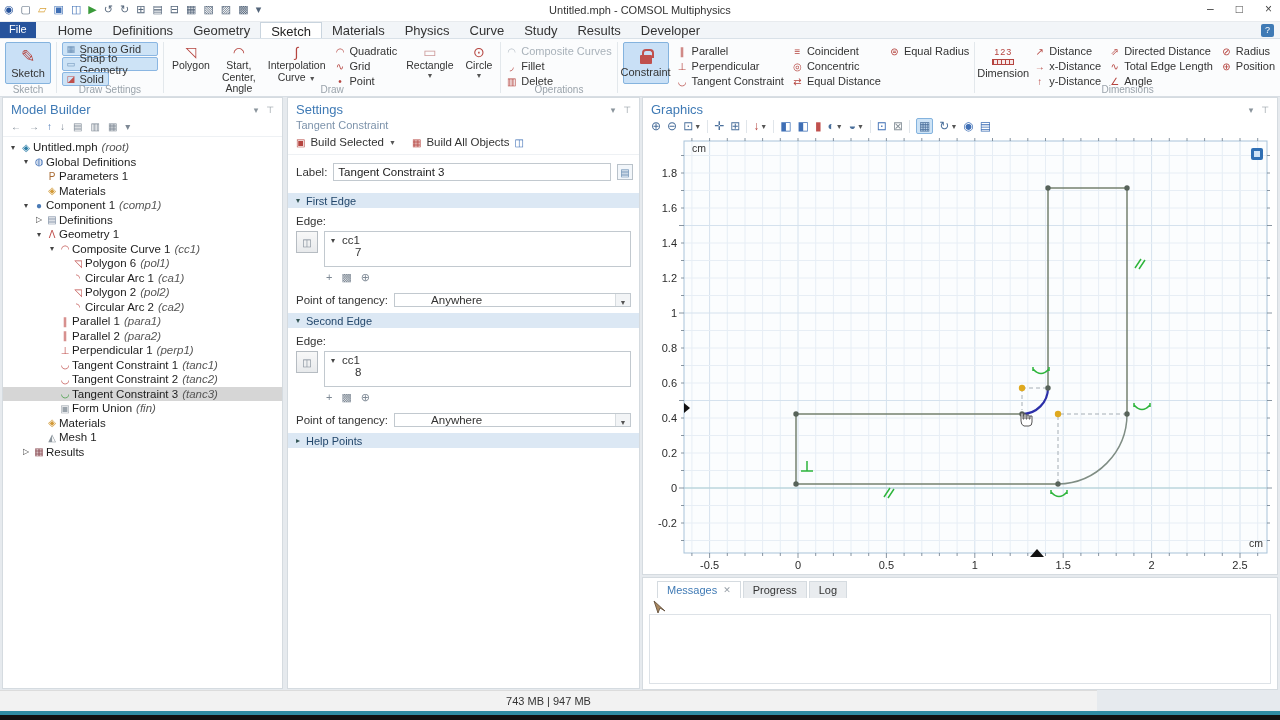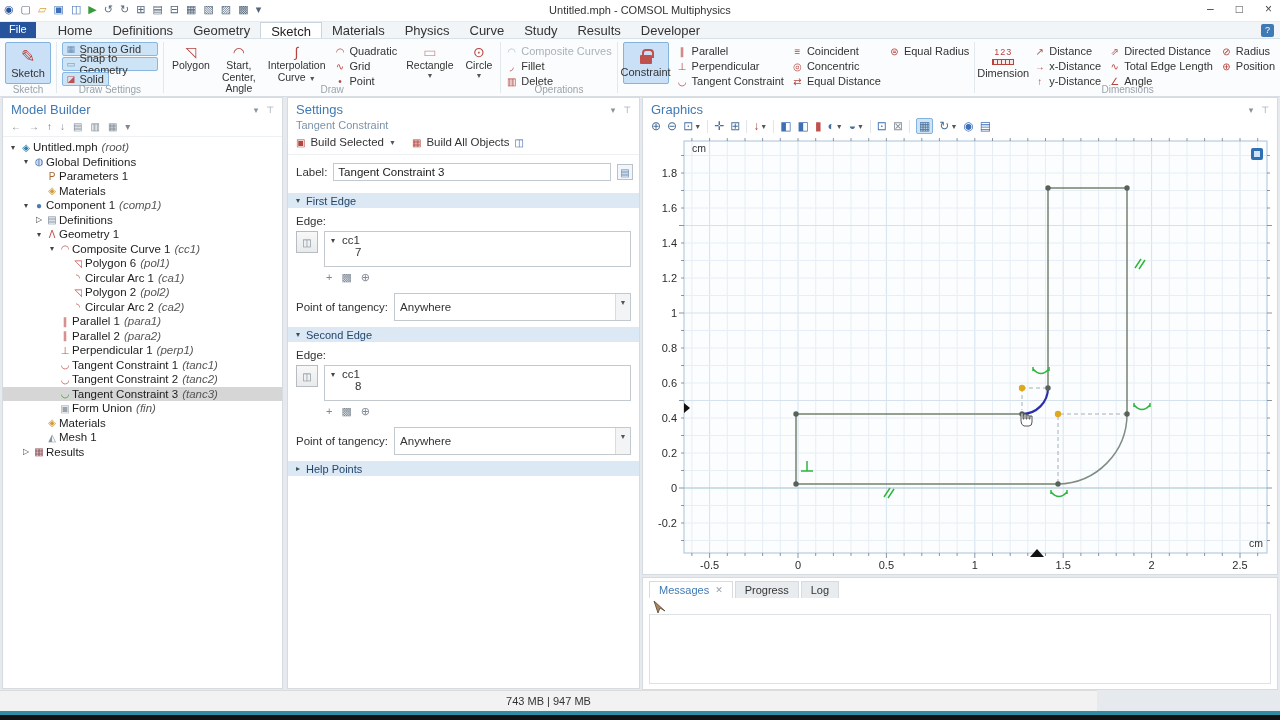--- a/index.html
+++ b/index.html
@@ -77,35 +77,35 @@
 .secband .ar { font-size:8px; color:#355; }
 .fldlbl { padding:7px 8px 4px 8px; }
 .edgerow { display:flex; align-items:flex-start; gap:6px; padding:0 8px; }
 .togbtn { width:22px; height:22px; border:1px solid #b6bcc2; background:linear-gradient(#f8f8f8,#e8eaec); display:flex; align-items:center; justify-content:center; color:#7d8894; font-size:10px; }
 .listbox { flex:1; height:36px; border:1px solid #c2c9cf; background:#fff; padding:2px 4px; font-size:11.5px; }
 .listbox .lv1 { display:flex; gap:5px; align-items:center; }
 .listbox .lv1 .tw { width:8px; }
 .listbox .lv2 { padding-left:26px; }
 .iconrow { display:flex; gap:9px; padding:4px 0 2px 38px; color:#7d8894; font-size:11px; }
 .ptrow { display:flex; align-items:center; gap:6px; padding:7px 8px 2px 8px; }
-.combo { flex:1; height:28px; border:1px solid #c2c9cf; background:#fff; display:flex; align-items:center; }
+.combo { flex:1; height:14px; border:1px solid #c2c9cf; background:#fff; display:flex; align-items:center;padding-left:31px; }
 .combo .val { flex:1; padding:0 5px; }
 .combo .cbtn { width:15px; height:100%; border-left:1px solid #d7dce0; background:#f2f4f6; text-align:center; font-size:7px; color:#555; line-height:17px; }
 
 
 .graphics { left:642px; top:97px; width:636px; height:478px; }
 .gtools { display:flex; align-items:center; gap:6px; padding:1px 8px 3px 8px; font-size:12px; color:#4a6f9b; }
 .gtools .gsep { width:1px; height:13px; background:#e0e5ea; }
 .gtools .gi { display:flex; align-items:center; gap:1px; }
 .gtools .gi.on { background:#cde3f6; border:1px solid #84b3de; border-radius:2px; padding:0 2px; }
 .gcanvas { position:absolute; left:0; top:40px; width:636px; height:438px; }
 
 
 .messages { left:642px; top:577px; width:636px; height:113px; }
-.mtabs { display:flex; align-items:flex-end; gap:2px; padding:2px 6px 0 6px; height:20px; }
+.mtabs { display:flex; align-items:flex-end; gap:2px; padding:2px 6px 0 14px; height:20px; }
 .mtab { padding:2px 9px; font-size:11px; background:#e9ecef; border:1px solid #d5dbe0; border-bottom:none; color:#333; display:flex; gap:6px; align-items:center; }
 .mtab.active { background:#fff; color:#3f7ab5; }
 .mtab .x { color:#98a0a8; font-size:9px; }
 .mcontent { position:absolute; left:6px; right:6px; top:36px; bottom:5px; background:#fff; border:1px solid #dde2e7; }
 .mcursor { position:absolute; left:8px; top:22px; }
 
 
 .statusbar { left:0; top:690px; width:1097px; height:21px; background:#f2f2f2; border-top:1px solid #dcdcdc; text-align:center; font-size:11px; color:#333; line-height:20px; }
 .tealstrip { left:0; top:711px; width:1280px; height:4px; background:#2f8ca3; }
 .blackstrip { left:0; top:715px; width:1280px; height:5px; background:#111; }

